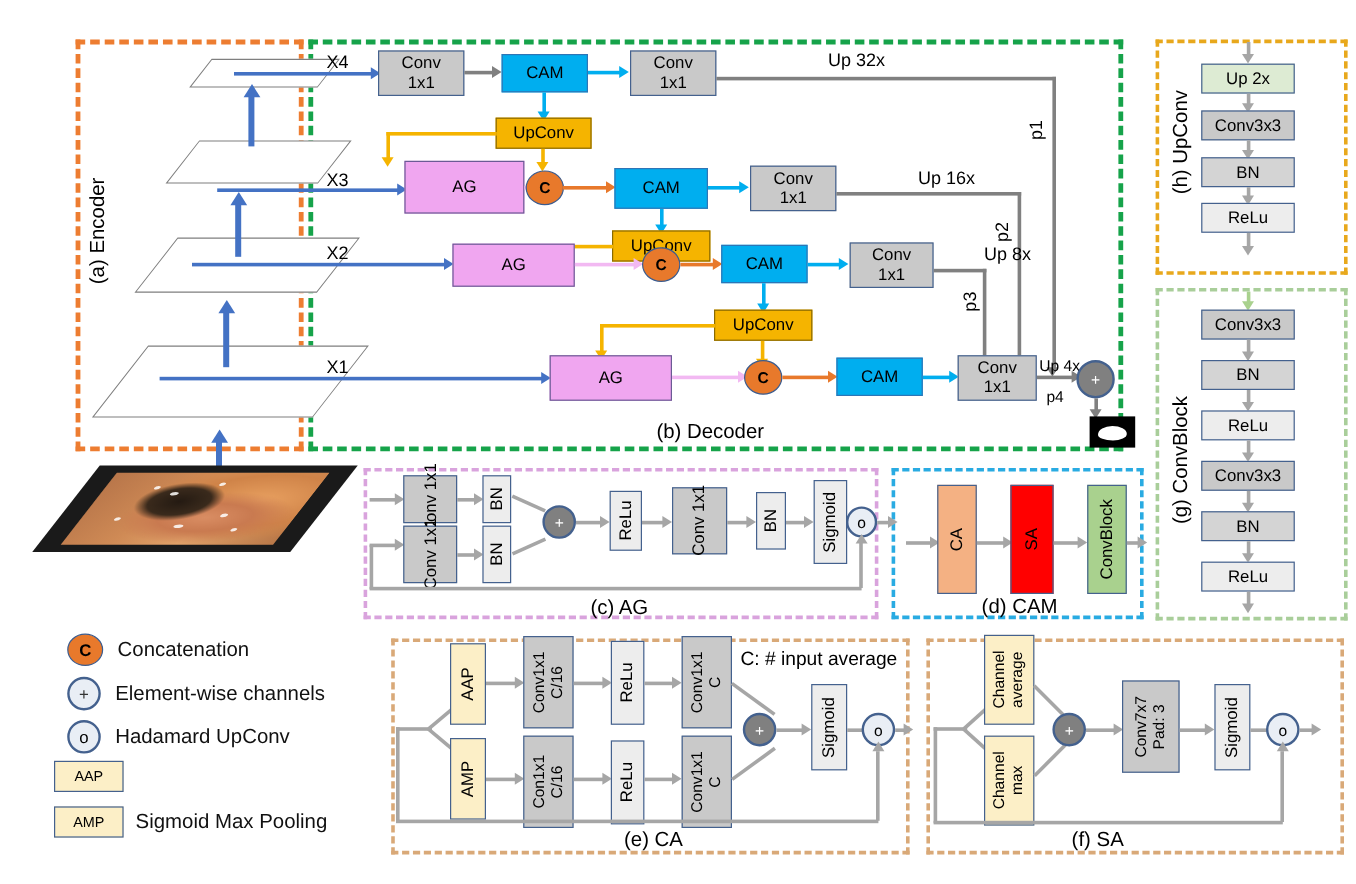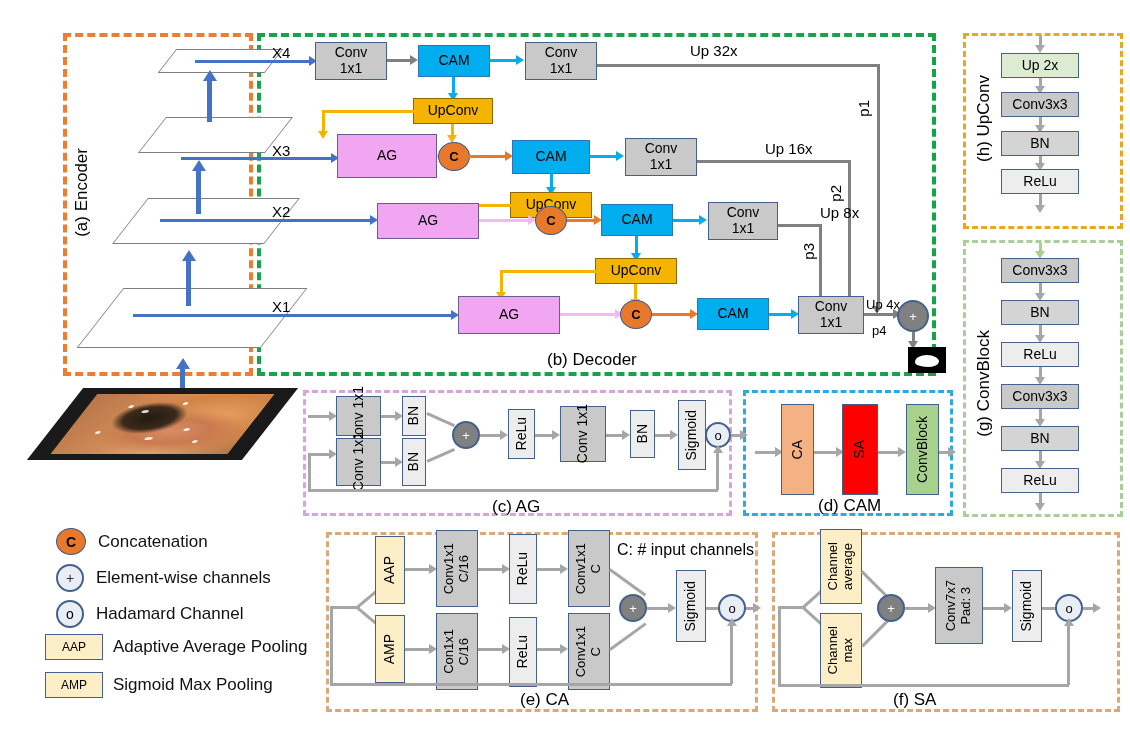--- a/index.html
+++ b/index.html
@@ -401,21 +401,21 @@
   </div>
   <div class="ln ln-lgray" style="left:878px;top:451px;width:24px;height:2.5px;"></div>
   <div class="ah ah-r lgray" style="left:898px;top:447px;"></div>
   <div class="node n-green" style="left:906px;top:404px;width:33px;height:91px;">
     <span class="vert">ConvBlock</span>
   </div>
   <div class="ln ln-lgray" style="left:939px;top:451px;width:14px;height:2.5px;"></div>
   <div class="ah ah-r lgray" style="left:948px;top:447px;"></div>
 
   <div class="cap" style="left:520px;top:690px;">(e) CA</div>
-  <div class="txt" style="left:617px;top:541px;font-size:16px;">C: # input channels</div>
+  <div class="txt" style="left:617px;top:541px;font-size:16px;">C: # input average</div>
 
   <div class="ln ln-lgray" style="left:330px;top:606px;width:30px;height:2.5px;"></div>
   <div class="ln ln-lgray" style="left:357px;top:606px;width:44px;height:2.5px;transform:rotate(-40deg);transform-origin:left center;"></div>
   <div class="ah ah-r lgray" style="left:386px;top:576px;transform:rotate(-40deg);"></div>
   <div class="ln ln-lgray" style="left:357px;top:606px;width:44px;height:2.5px;transform:rotate(40deg);transform-origin:left center;"></div>
   <div class="ah ah-r lgray" style="left:386px;top:629px;transform:rotate(40deg);"></div>
 
   <div class="node n-cream" style="left:375px;top:536px;width:30px;height:68px;">
     <span class="vert">AAP</span>
   </div>
@@ -523,24 +523,23 @@
   <div class="legend-row" style="left:56px;top:528px;">
     <div class="circ c-concat" style="position:relative;left:0;top:0;width:30px;height:27px;font-size:14px;">C</div>
     <div class="legend-label">Concatenation</div>
   </div>
   <div class="legend-row" style="left:56px;top:564px;">
     <div class="circ c-add" style="position:relative;left:0;top:0;width:28px;height:28px;background:#E9EEF5;color:#333;font-size:14px;">+</div>
     <div class="legend-label">Element-wise channels</div>
   </div>
   <div class="legend-row" style="left:56px;top:600px;">
     <div class="circ c-had" style="position:relative;left:0;top:0;width:28px;height:28px;font-size:14px;">o</div>
-    <div class="legend-label">Hadamard Channel</div>
+    <div class="legend-label">Hadamard UpConv</div>
   </div>
   <div class="legend-row" style="left:45px;top:634px;gap:10px;">
     <div class="lg-box">AAP</div>
-    <div class="legend-label">Adaptive Average Pooling</div>
   </div>
   <div class="legend-row" style="left:45px;top:672px;gap:10px;">
     <div class="lg-box">AMP</div>
     <div class="legend-label">Sigmoid Max Pooling</div>
   </div>
 
 </div>
 
 </body></html>

